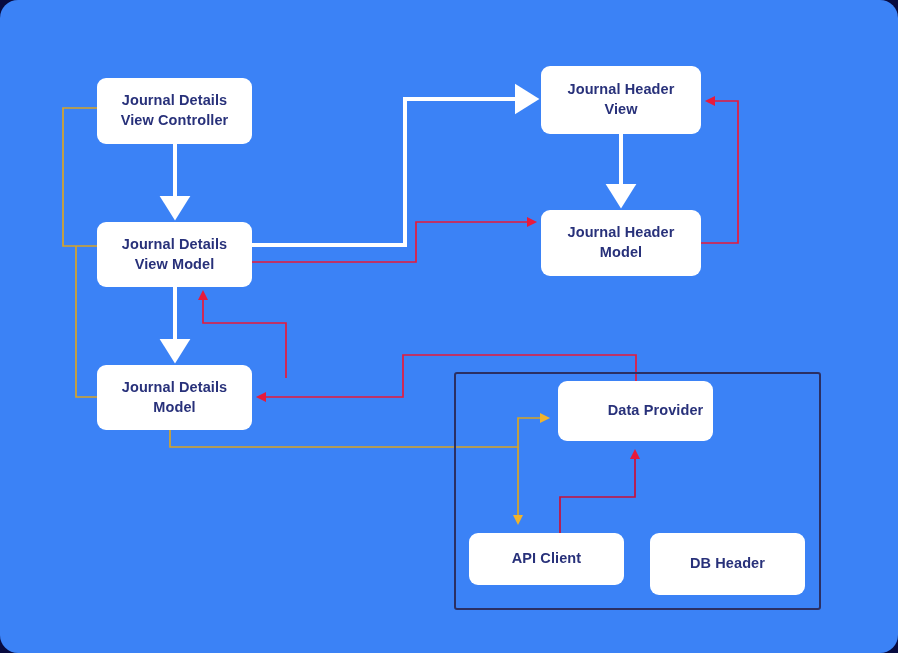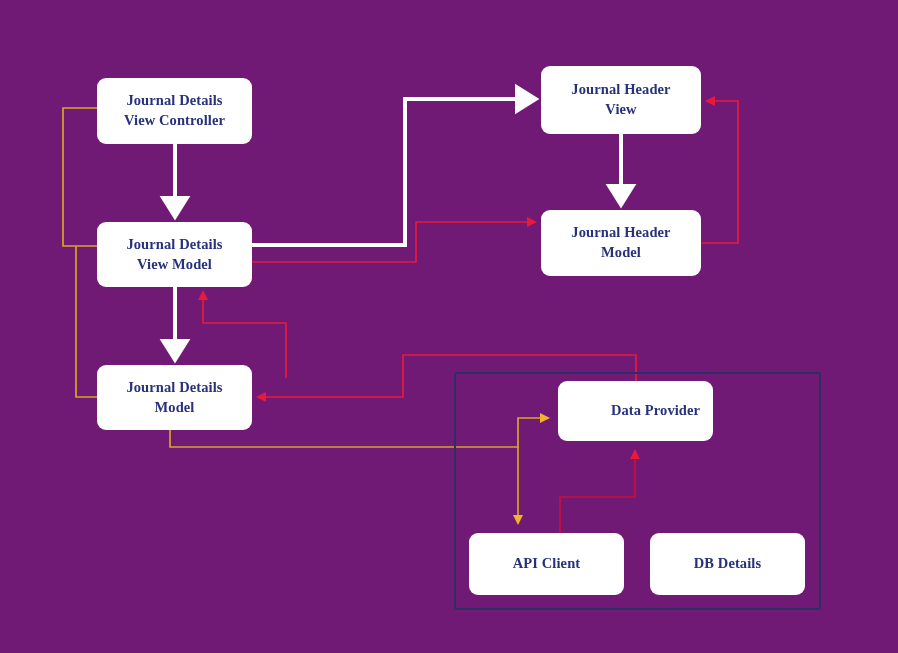--- a/index.html
+++ b/index.html
@@ -4,23 +4,24 @@
 <style>
   html, body {
     margin: 0;
     padding: 0;
     background: #080b40;
   }
   #canvas {
     position: relative;
     width: 898px;
     height: 653px;
-    background: #701a75;
-    font-family: Liberation Serif, serif;
+    background: #3b82f6;
+    font-family: Liberation Sans, sans-serif;
     overflow: hidden;
+    border-radius: 18px;
   }
   #edges {
     position: absolute;
     left: 0;
     top: 0;
     width: 898px;
     height: 653px;
     pointer-events: none;
   }
   .node {
@@ -117,21 +118,21 @@
 
   <div class="node" style="left:97px; top:365px; width:155px; height:65px;">
     <span>Journal Details
 Model</span>
   </div>
 
   <div class="node" style="left:558px; top:381px; width:155px; height:60px;padding-left:40px;">
     <span>Data Provider</span>
   </div>
 
-  <div class="node" style="left:469px; top:533px; width:155px; height:62px;">
+  <div class="node" style="left:469px; top:533px; width:155px; height:52px;">
     <span>API Client</span>
   </div>
 
   <div class="node" style="left:650px; top:533px; width:155px; height:62px;">
-    <span>DB Details</span>
+    <span>DB Header</span>
   </div>
 
 </div>
 
 </body></html>

